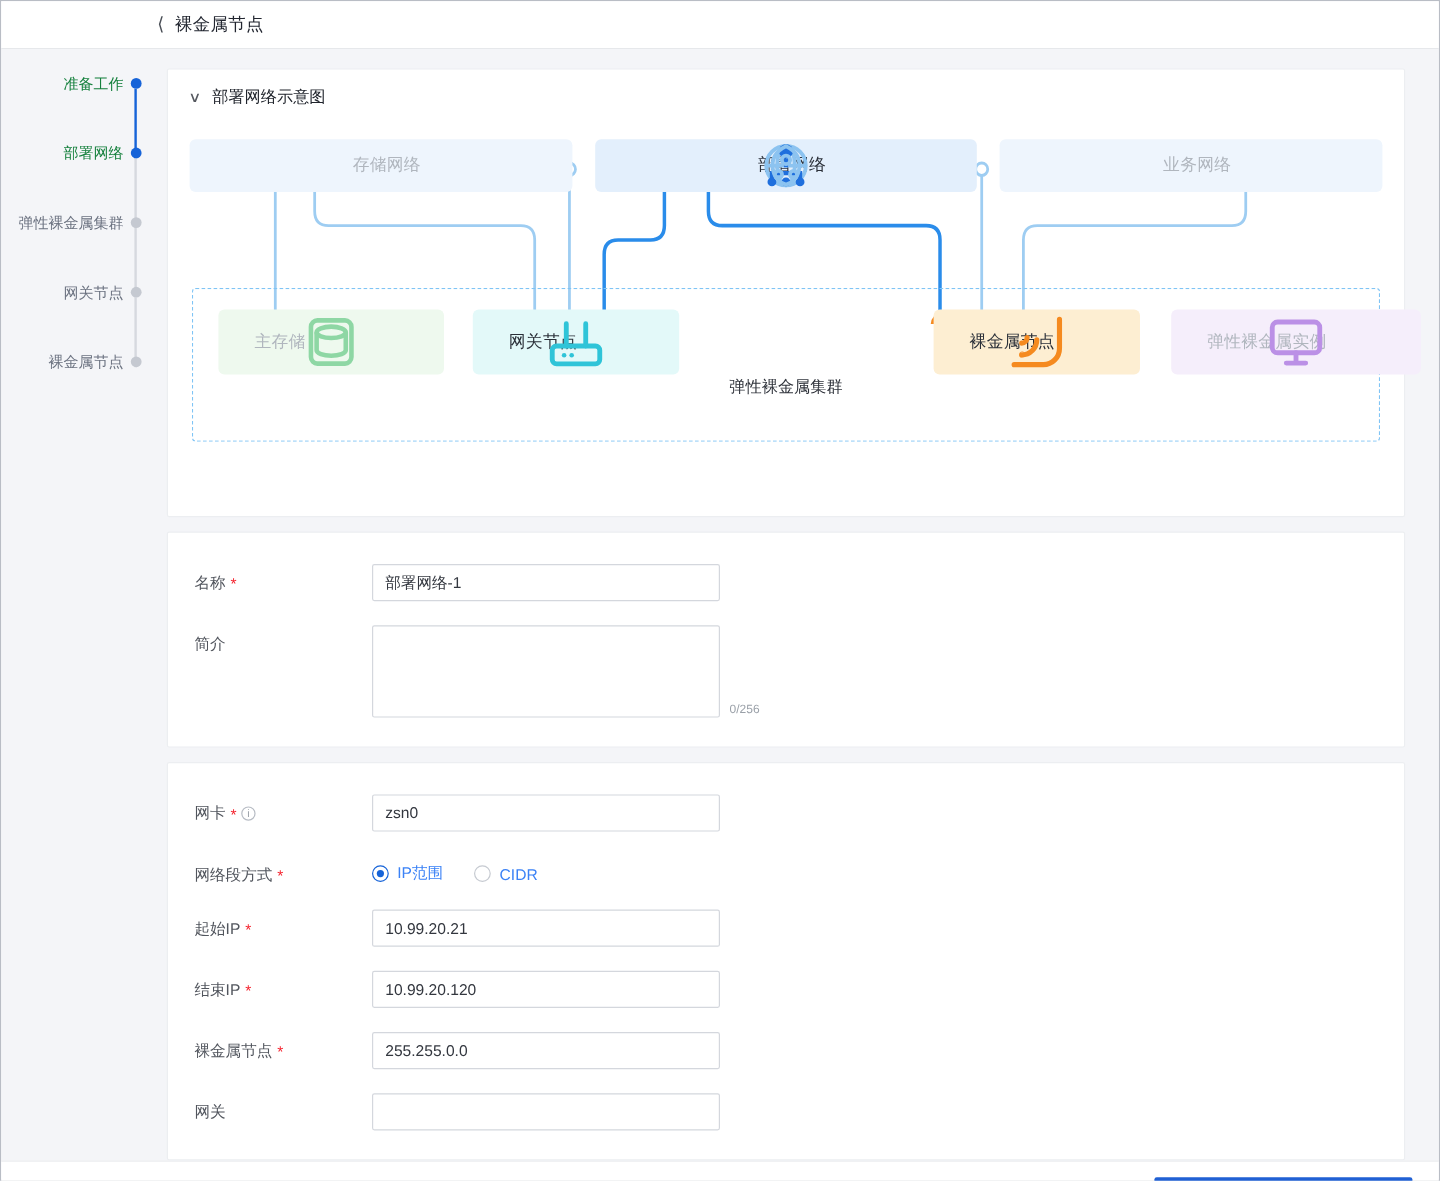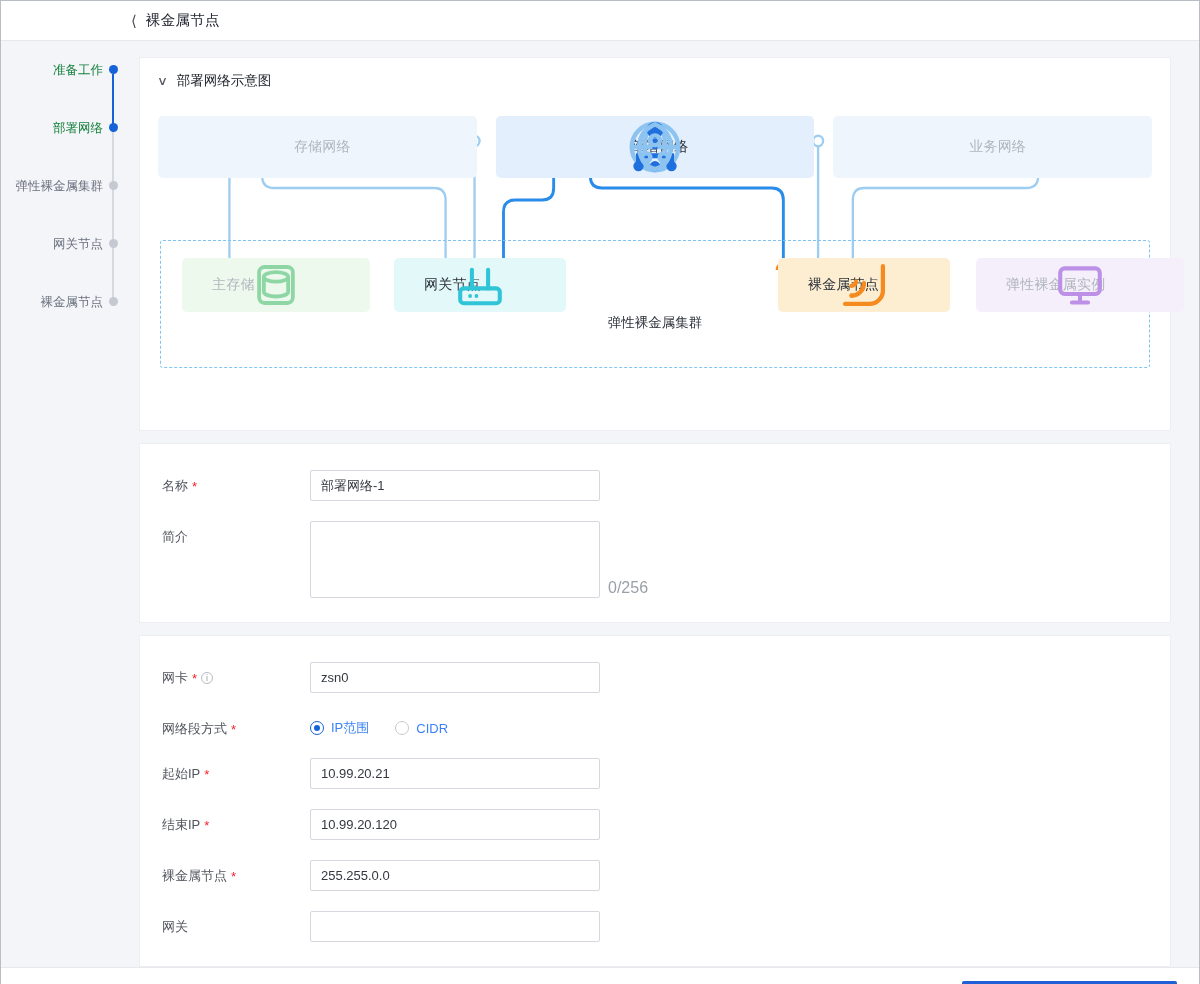--- a/index.html
+++ b/index.html
@@ -92,21 +92,21 @@
   .diagram {
     position: relative;
     height: 320px;
     margin-top: 4px;
   }
   .diagram svg { position: absolute; inset: 0; width: 100%; height: 100%; }
 
   .net-row { position: absolute; top: 20px; left: 0; right: 0; display: flex; gap: 19px; }
   .net-card {
     flex: 1;
-    height: 62px;
+    height: 44px;
     background: #eef5fd;
     border-radius: 5px;
     display: flex; align-items: center; justify-content: center;
     gap: 10px;
     cursor: pointer;
   }
   .net-card.active { background: #e3effc; }
   .net-card .lbl { font-size: 14px; color: #b0b6be; letter-spacing: .2px; }
   .net-card.active .lbl { color: #2a2f38; }
   .net-card svg { display: block; }
@@ -168,21 +168,21 @@
   }
   .txt::placeholder { color: #b7bcc4; }
   .ta {
     width: 290px; height: 77px;
     border: 1px solid #d4d7dd; border-radius: 2px;
     padding: 7px 10px; font-size: 13px; color: #33373f;
     resize: none; background: #fff;
     font-family: "Liberation Sans", sans-serif;
     outline: none;
   }
-  .counter { font-size: 16px; color: #9aa0a8; padding-bottom: 1px; }
+  .counter { font-size: 10px; color: #9aa0a8; padding-bottom: 1px; }
   .radio-set { display: flex; align-items: center; gap: 26px; padding-top: 6px; }
   .radio-opt { display: flex; align-items: center; gap: 7px; cursor: pointer; }
   .radio-mark {
     width: 14px; height: 14px; border-radius: 50%;
     border: 1px solid #c6cad1; background: #fff;
     display: inline-block; position: relative;
   }
   .radio-opt.sel .radio-mark { border: 1px solid #1663d8; }
   .radio-opt.sel .radio-mark::after {
     content: ""; position: absolute; left: 3px; top: 3px;

